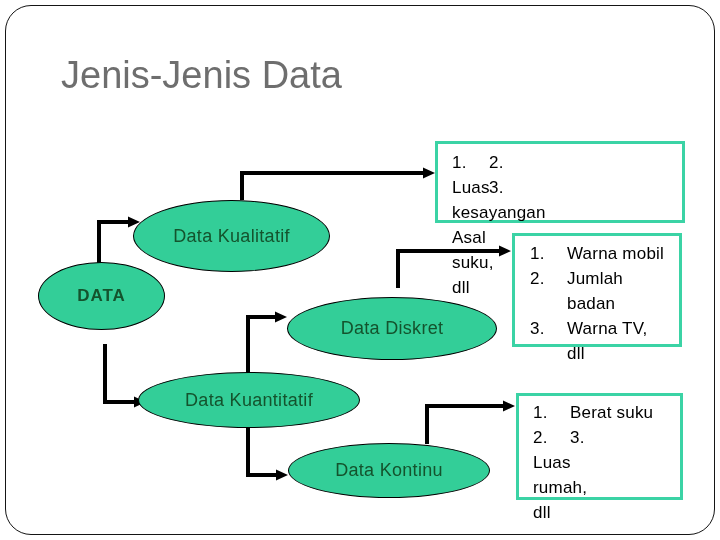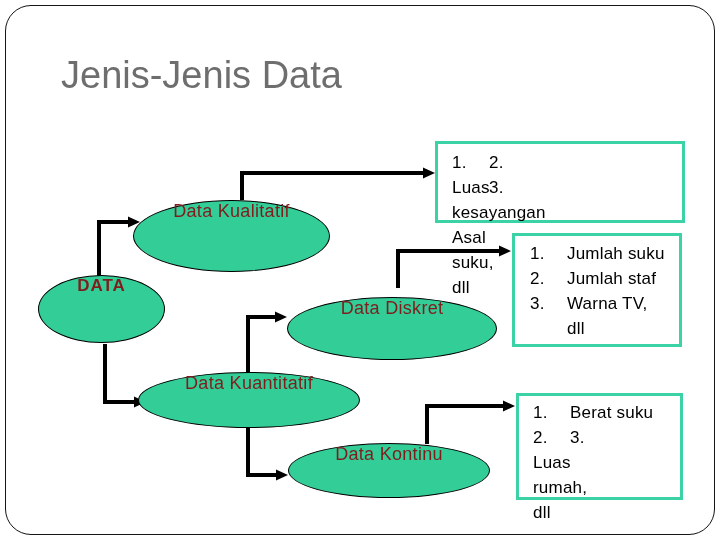--- a/index.html
+++ b/index.html
@@ -10,23 +10,23 @@
   .frame { position:absolute; left:5px; top:5px; width:710px; height:530px;
            border:1.5px solid #151515; border-radius:26px; background:transparent; }
 
   .title { position:absolute; left:61px; top:56px; font-size:38px; line-height:1.05;
            color:var(--title_color,#6e6e6e); letter-spacing:0px; white-space:nowrap;text-align:center; }
 
   .wires { position:absolute; left:0; top:0; width:720px; height:540px; z-index:1; }
 
   .node { position:absolute; z-index:2; background:var(--node_fill,#33ce98);
           border:1.5px solid #000; border-radius:50%;
-          display:flex; justify-content:center;
-          font-size:18px; color:#7f1d1d; text-align:center; letter-spacing:0.3px; }
-  .node-root       { left:38px;  top:275px; width:127px; height:68px;
+          display:flex; align-items:center; justify-content:center;
+          font-size:18px; color:#14532d; text-align:center; letter-spacing:0.3px; }
+  .node-root       { left:38px;  top:262px; width:127px; height:68px;
                      font-weight:bold; font-size:17px; letter-spacing:1px; }
   .node-kualitatif { left:133px; top:200px; width:197px; height:72px; }
   .node-diskret    { left:287px; top:297px; width:210px; height:63px; }
   .node-kuantitatif{ left:138px; top:372px; width:222px; height:56px; }
   .node-kontinu    { left:288px; top:443px; width:202px; height:55px; }
 
   .listbox { position:absolute; z-index:2; background:#fff;
              border:3px solid var(--box_border,#3bd3a5);
              display:grid; grid-template-columns:37px 1fr; align-content:start;
              font-size:17px; line-height:25px; color:#000; letter-spacing:0.2px; }
@@ -102,23 +102,23 @@
   <div class="listbox box1">
     <span class="num">1.</span>
     <span class="num">2.</span>
     <span class="txt">Luas kesayangan</span>
     <span class="num">3.</span>
     <span class="txt">Asal suku, dll</span>
   </div>
 
   <div class="listbox box2">
     <span class="num">1.</span>
-    <span class="txt">Jumlah suku</span>
+    <span class="txt">Warna mobil</span>
     <span class="num">2.</span>
-    <span class="txt">Jumlah staf</span>
+    <span class="txt">Jumlah badan</span>
     <span class="num">3.</span>
     <span class="txt">Warna TV,
 dll</span>
   </div>
 
   <div class="listbox box3">
     <span class="num">1.</span>
     <span class="txt">Berat suku</span>
     <span class="num">2.</span>
     <span class="num">3.</span>

